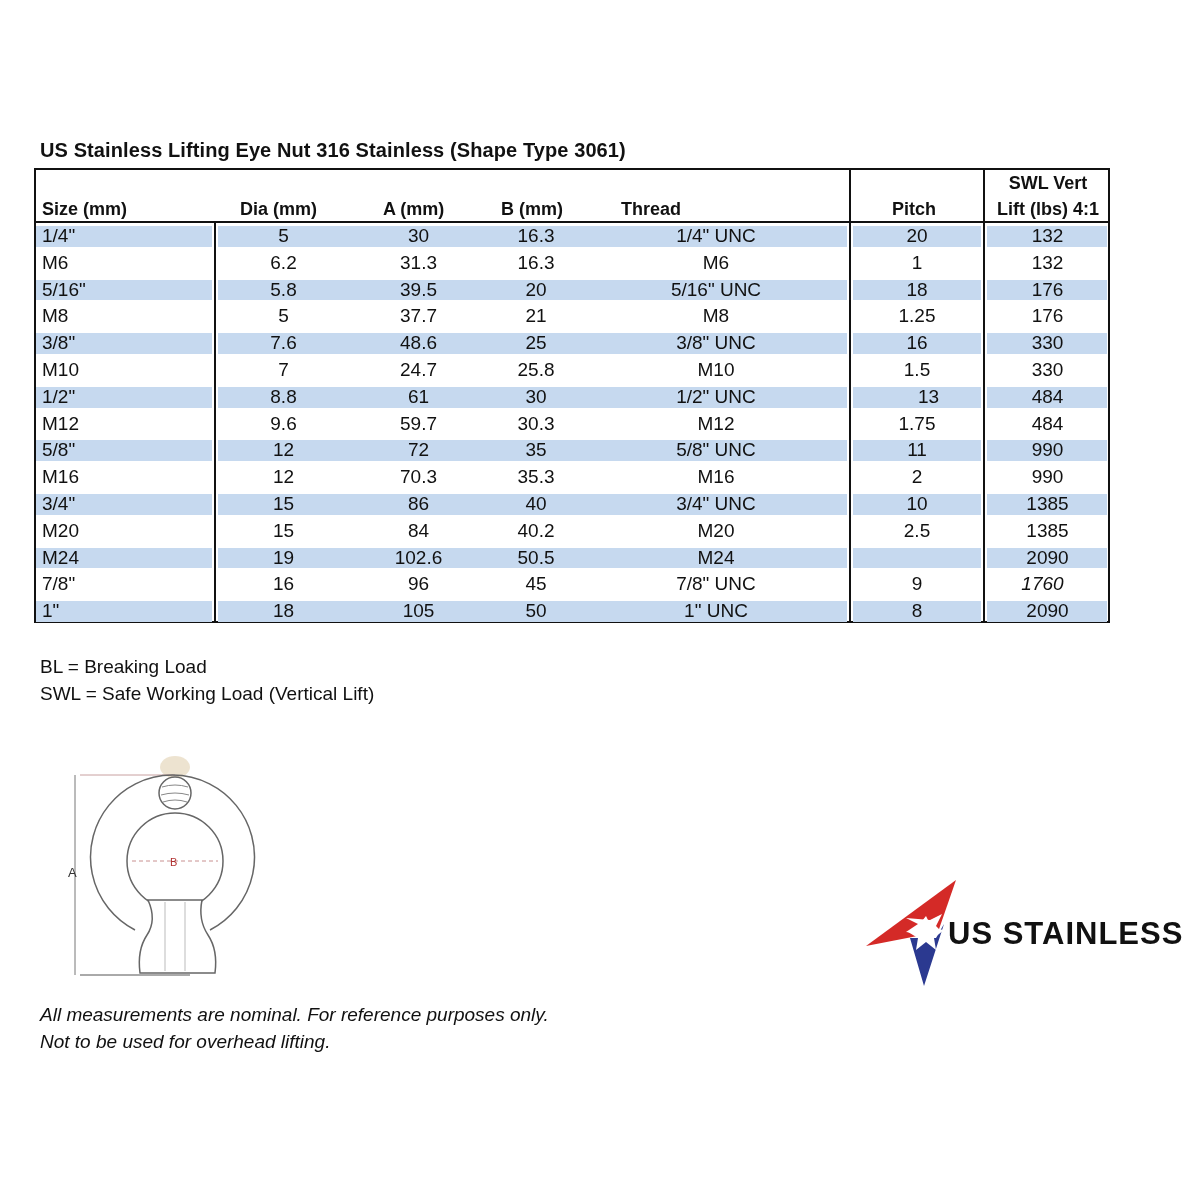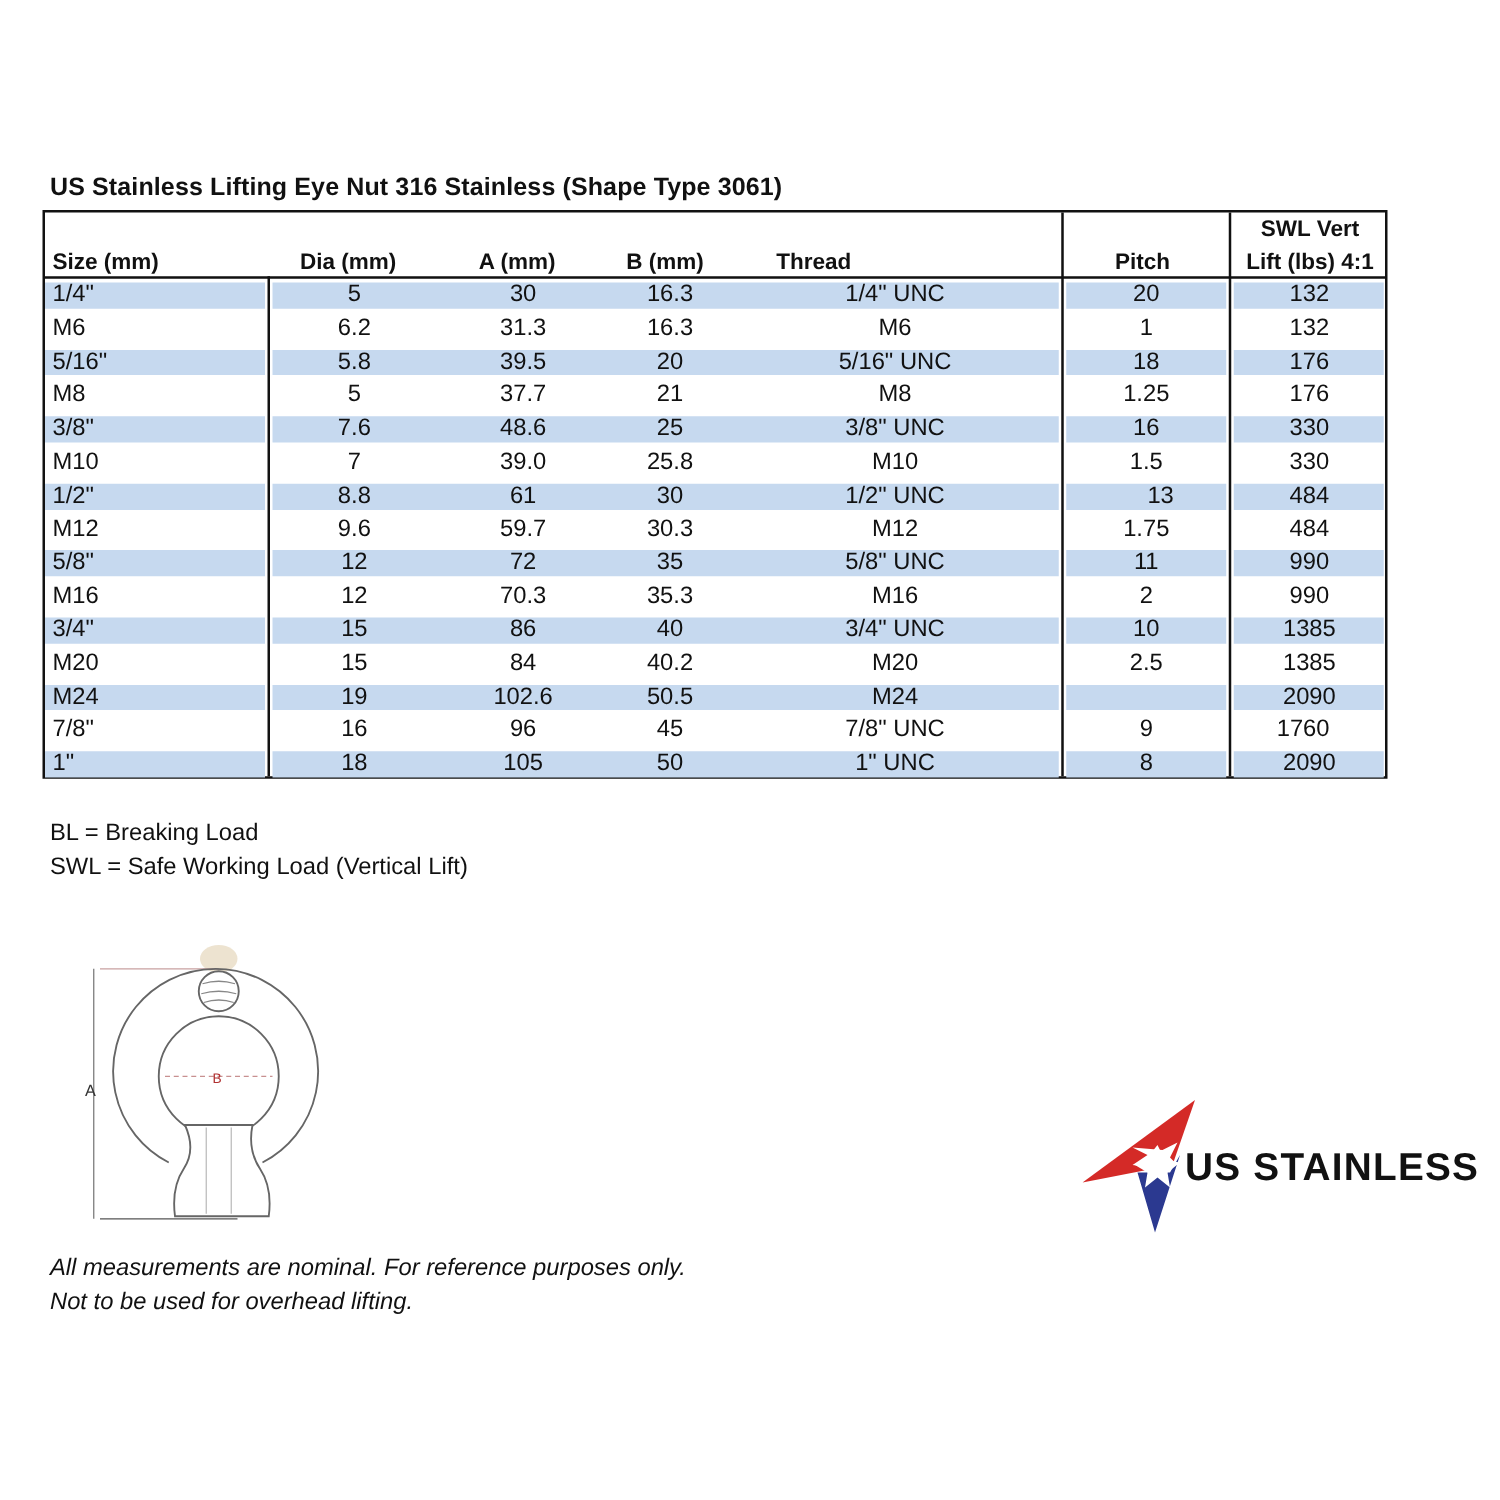--- a/index.html
+++ b/index.html
@@ -97,21 +97,21 @@
         <div class="cell ctr" style="left: 180px; width: 135px;">7.6</div>
         <div class="cell ctr" style="left: 315px; width: 135px;">48.6</div>
         <div class="cell ctr" style="left: 440px; width: 120px;">25</div>
         <div class="cell ctr" style="left: 565px; width: 230px;">3/8" UNC</div>
         <div class="cell ctr" style="left: 815px; width: 132px;">16</div>
         <div class="cell ctr" style="left: 949px; width: 125px;">330</div>
       </div>
       <div class="row">
         <div class="cell c-size" style="left: 6px;">M10</div>
         <div class="cell ctr" style="left: 180px; width: 135px;">7</div>
-        <div class="cell ctr" style="left: 315px; width: 135px;">39.0</div>
+        <div class="cell ctr" style="left: 315px; width: 135px;">24.7</div>
         <div class="cell ctr" style="left: 440px; width: 120px;">25.8</div>
         <div class="cell ctr" style="left: 565px; width: 230px;">M10</div>
         <div class="cell ctr" style="left: 815px; width: 132px;">1.5</div>
         <div class="cell ctr" style="left: 949px; width: 125px;">330</div>
       </div>
       <div class="row shade">
         <div class="band" style="left: 0px; width: 176px;"></div>
         <div class="band" style="left: 182px; width: 629px;"></div>
         <div class="band" style="left: 817px; width: 128px;"></div>
         <div class="band" style="left: 951px; width: 120px;"></div>
@@ -189,21 +189,21 @@
         <div class="cell ctr" style="left: 815px; width: 132px;"></div>
         <div class="cell ctr" style="left: 949px; width: 125px;">2090</div>
       </div>
       <div class="row">
         <div class="cell c-size" style="left: 6px;">7/8"</div>
         <div class="cell ctr" style="left: 180px; width: 135px;">16</div>
         <div class="cell ctr" style="left: 315px; width: 135px;">96</div>
         <div class="cell ctr" style="left: 440px; width: 120px;">45</div>
         <div class="cell ctr" style="left: 565px; width: 230px;">7/8" UNC</div>
         <div class="cell ctr" style="left: 815px; width: 132px;">9</div>
-        <div class="cell ctr" style="left: 949px; width: 115px;">1760</div>
+        <div class="cell ctr" style="left: 949px; width: 115px; font-style: italic;">1760</div>
       </div>
       <div class="row shade">
         <div class="band" style="left: 0px; width: 176px;"></div>
         <div class="band" style="left: 182px; width: 629px;"></div>
         <div class="band" style="left: 817px; width: 128px;"></div>
         <div class="band" style="left: 951px; width: 120px;"></div>
         <div class="cell c-size" style="left: 6px;">1"</div>
         <div class="cell ctr" style="left: 180px; width: 135px;">18</div>
         <div class="cell ctr" style="left: 315px; width: 135px;">105</div>
         <div class="cell ctr" style="left: 440px; width: 120px;">50</div>

